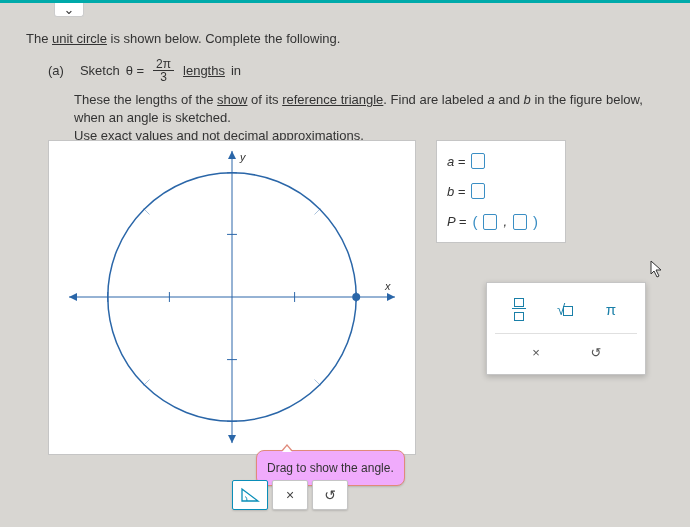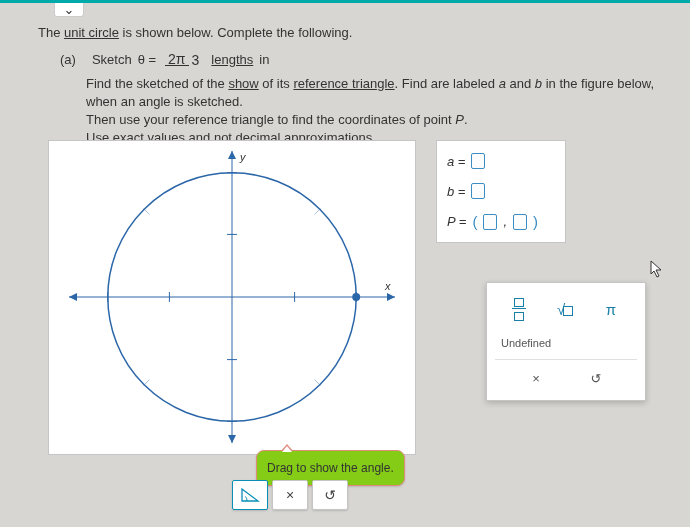--- a/index.html
+++ b/index.html
@@ -25,36 +25,35 @@
     height: 14px;
     background: #fff;
     border: 1px solid #ccc;
     border-top: none;
     border-radius: 0 0 3px 3px;
     display: flex;
     align-items: center;
     justify-content: center;
   }
   .content {
-    padding: 22px 26px 10px 26px;
-    margin-left: 12px;
+    padding: 28px 26px 10px 26px;
   }
   .underline { text-decoration: underline; }
   .row-a {
     display: flex;
     align-items: center;
     gap: 6px;
     margin-top: 12px;
     padding-left: 22px;
   }
   .frac {
     display: inline-flex;
-    flex-direction: row;
-    align-items: center;
-    font-size: 14px;
+    flex-direction: column;
+    align-items: center;
+    font-size: 12px;
     line-height: 12px;
     margin: 0 3px;
     vertical-align: middle;
   }
   .frac .num { border-bottom: 1px solid #333; padding: 0 3px; }
   .frac .den { padding: 0 3px; }
   .para {
     padding-left: 48px;
     margin-top: 8px;
     line-height: 18px;
@@ -67,21 +66,21 @@
     width: 368px;
     height: 315px;
     background: #fff;
     border: 1px solid #c5c5c5;
   }
   .circle-svg { width: 100%; height: 100%; }
   .drag-tooltip {
     position: absolute;
     left: 256px;
     top: 450px;
-    background: #84cc16;
+    background: #f0abfc;
     border: 1px solid #e08a7a;
     border-radius: 8px;
     padding: 10px 10px;
     font-size: 12px;
     box-shadow: 0 1px 2px rgba(0,0,0,0.15);
   }
   .drag-tooltip::before {
     content: "";
     position: absolute;
     top: -7px;
@@ -231,24 +230,21 @@
     <span class="frac">
       <span class="num">2π</span>
       <span class="den">3</span>
     </span>
     <span class="underline">lengths</span>
     <span> in </span>
   </div>
 
   <div class="para">
     <div>
-      <span>Find the sketched of the </span><span class="underline">show</span><span> of its </span><span class="underline">reference triangle</span><span>. Find are labeled </span><span class="ital">a</span><span> and </span><span class="ital">b</span><span> in the figure below, when an angle is sketched.</span>
-    </div>
-    <div>
-      <span>Then use your reference triangle to find the coordinates of point </span><span class="ital">P</span><span>.</span>
+      <span>These the lengths of the </span><span class="underline">show</span><span> of its </span><span class="underline">reference triangle</span><span>. Find are labeled </span><span class="ital">a</span><span> and </span><span class="ital">b</span><span> in the figure below, when an angle is sketched.</span>
     </div>
     <div>Use exact values and not decimal approximations.</div>
   </div>
 </div>
 
 <div class="workarea">
   <svg class="circle-svg" viewBox="0 0 368 315">
     <line x1="20" y1="157" x2="348" y2="157" stroke="#2a66a8" stroke-width="1"></line>
     <polygon points="348,157 340,153 340,161" fill="#2a66a8"></polygon>
     <polygon points="20,157 28,153 28,161" fill="#2a66a8"></polygon>
@@ -324,21 +320,20 @@
           <span class="b"></span>
       </span>
     </div>
     <div class="pbtn">
       <span><span>√</span><span class="sqrt-box"></span></span>
     </div>
     <div class="pbtn">
       <span>π</span>
     </div>
   </div>
-  <div class="undef">Undefined</div>
   <div class="palette-row2">
     <div class="small-tool">
       <span>×</span>
     </div>
     <div class="small-tool">
       <span>↺</span>
     </div>
   </div>
 </div>
 

